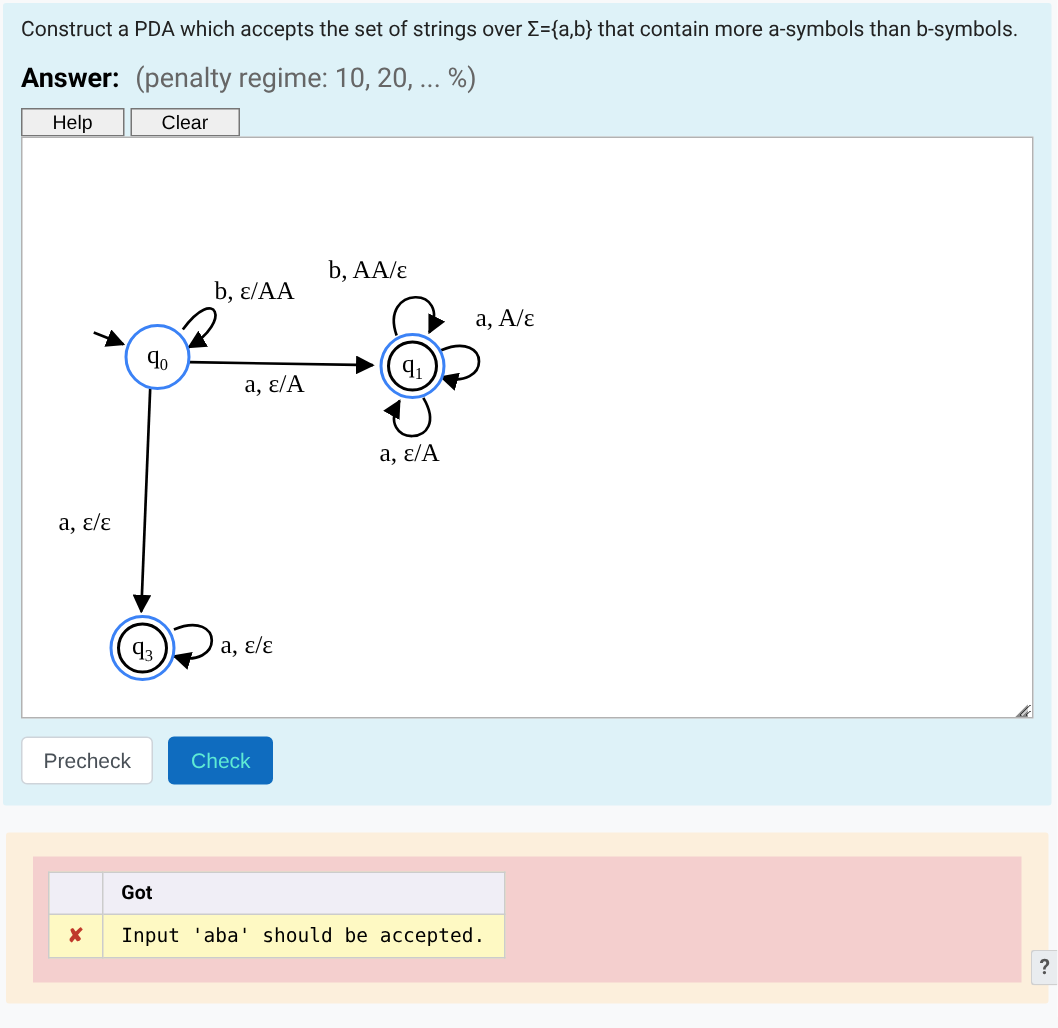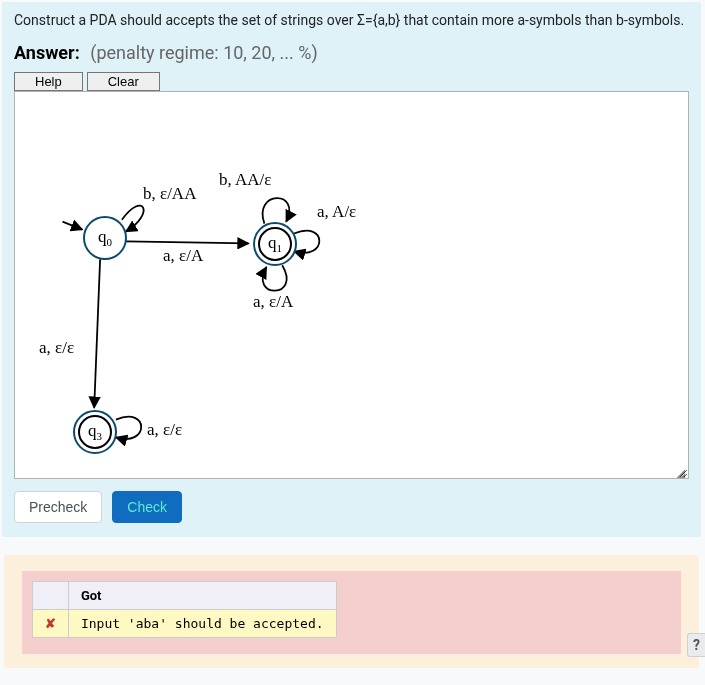--- a/index.html
+++ b/index.html
@@ -52,21 +52,21 @@
     position: absolute;
     right: 0; bottom: 0;
     width: 12px; height: 12px;
     color: #888;
     font-size: 12px;
     pointer-events: none;
   }
   .state {
     position: absolute;
     width: 44px; height: 44px;
-    border: 2px solid #0c4a6e;
+    border: 2px solid #3b82f6;
     border-radius: 50%;
     background: #fff;
     display: flex;
     align-items: center;
     justify-content: center;
     font-family: Georgia, "Times New Roman", serif;
     font-size: 17px;
   }
   .state.accepting::after {
     content: "";
@@ -161,21 +161,21 @@
     justify-content: center;
     font-size: 14px;
     font-weight: 700;
     color: #555;
   }
 </style>
 </head>
 <body>
 
 <div class="question-panel">
-  <div class="prompt">Construct a PDA should accepts the set of strings over Σ={a,b} that contain more a-symbols than b-symbols.</div>
+  <div class="prompt">Construct a PDA which accepts the set of strings over Σ={a,b} that contain more a-symbols than b-symbols.</div>
   <div class="answer-line">
     <b>Answer:</b>
     <span class="penalty">(penalty regime: 10, 20, ... %)</span>
   </div>
 
   <div class="toolbar-row">
     <button class="tb-btn">Help</button>
     <button class="tb-btn">Clear</button>
   </div>
 

